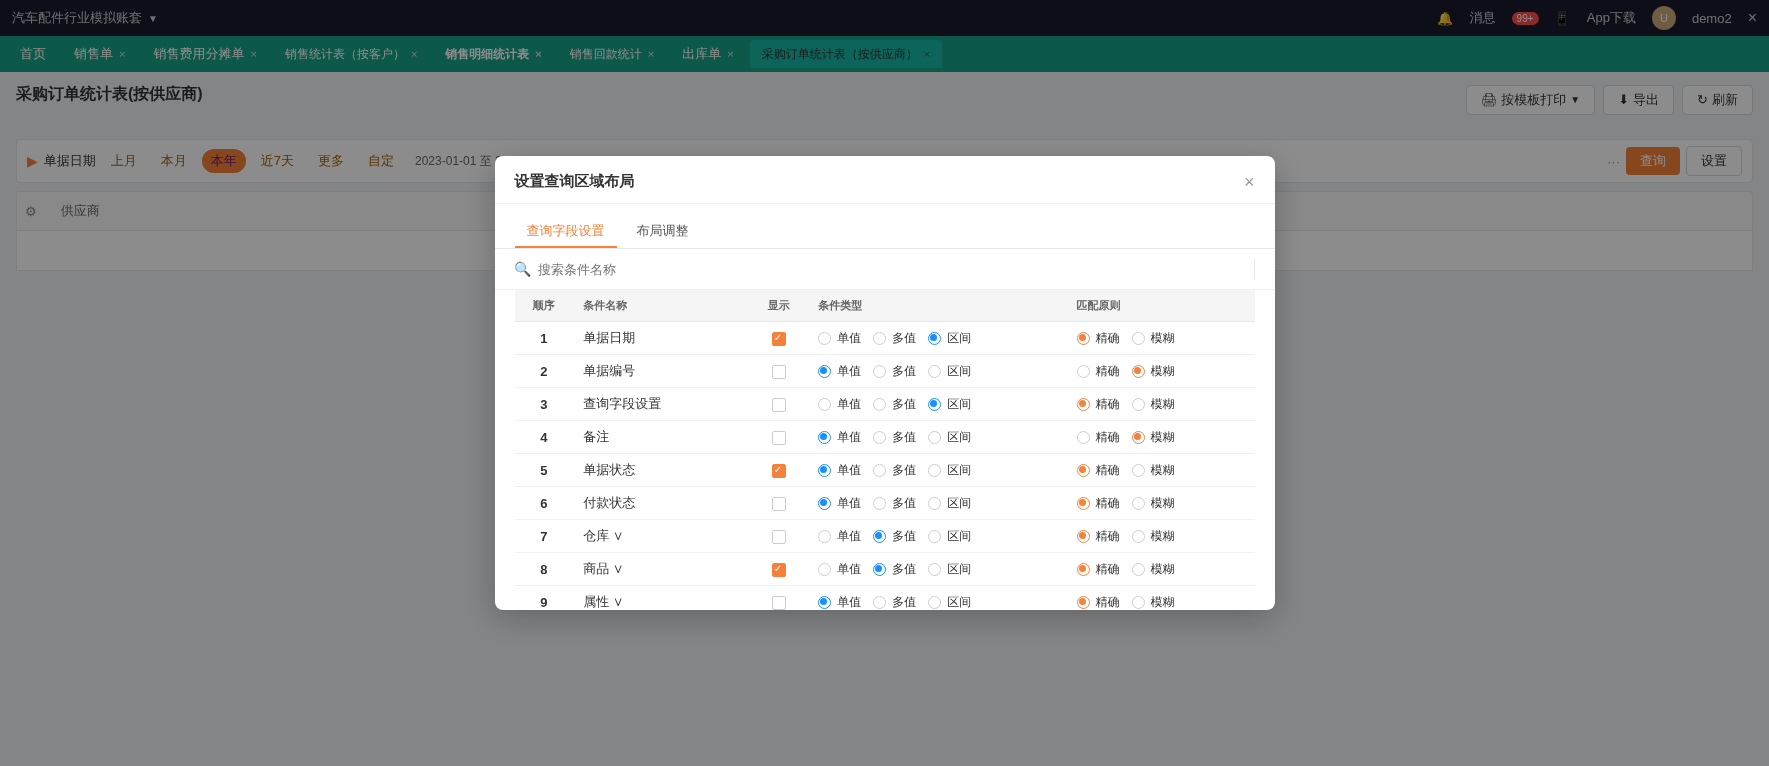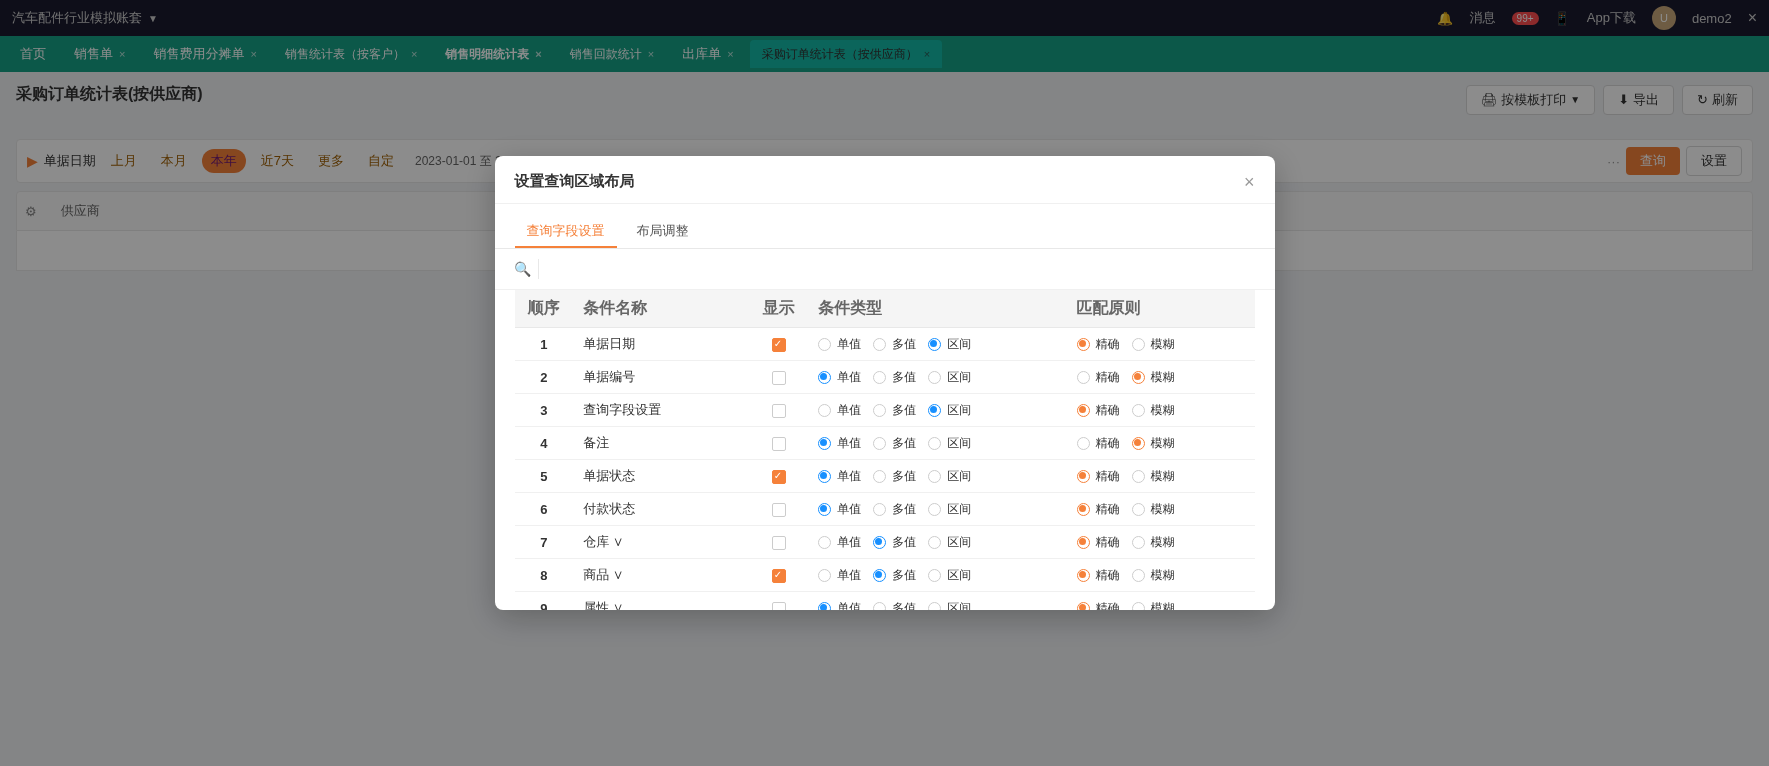--- a/index.html
+++ b/index.html
@@ -148,21 +148,21 @@
     .conditions-wrap {
       flex: 1;
       overflow-y: auto;
       padding: 0 20px;
       max-height: 320px;
     }
     .cond-table { width: 100%; border-collapse: collapse; }
     .cond-table th {
       background: #f5f5f5;
       padding: 8px 10px;
-      font-size: 16px;
+      font-size: 11px;
       color: #666;
       text-align: left;
       position: sticky;
       top: 0;
       z-index: 1;
       border-bottom: 1px solid #e8e8e8;
     }
     .cond-table td {
       padding: 7px 10px;
       font-size: 13px;
@@ -341,20 +341,21 @@
       <span class="dialog-close">×</span>
     </div>
 
     <div class="dialog-tabs">
       <div class="dialog-tab active">查询字段设置</div>
       <div class="dialog-tab">布局调整</div>
     </div>
 
     <div class="dialog-search">
       <span class="search-icon">🔍</span>
+      <input type="text" placeholder="搜索条件名称" style="border: none; outline: none; font-size: 13px; flex: 1 1 0%; color: rgb(153, 153, 153);">
       <div style="width:1px; height:20px; background:#e8e8e8;"></div>
     </div>
 
     <div class="conditions-wrap">
       <table class="cond-table">
         <thead>
           <tr>
             <th style="width:50px; text-align:center;">顺序</th>
             <th style="width:150px;">条件名称</th>
             <th style="width:50px; text-align:center;">显示</th>

